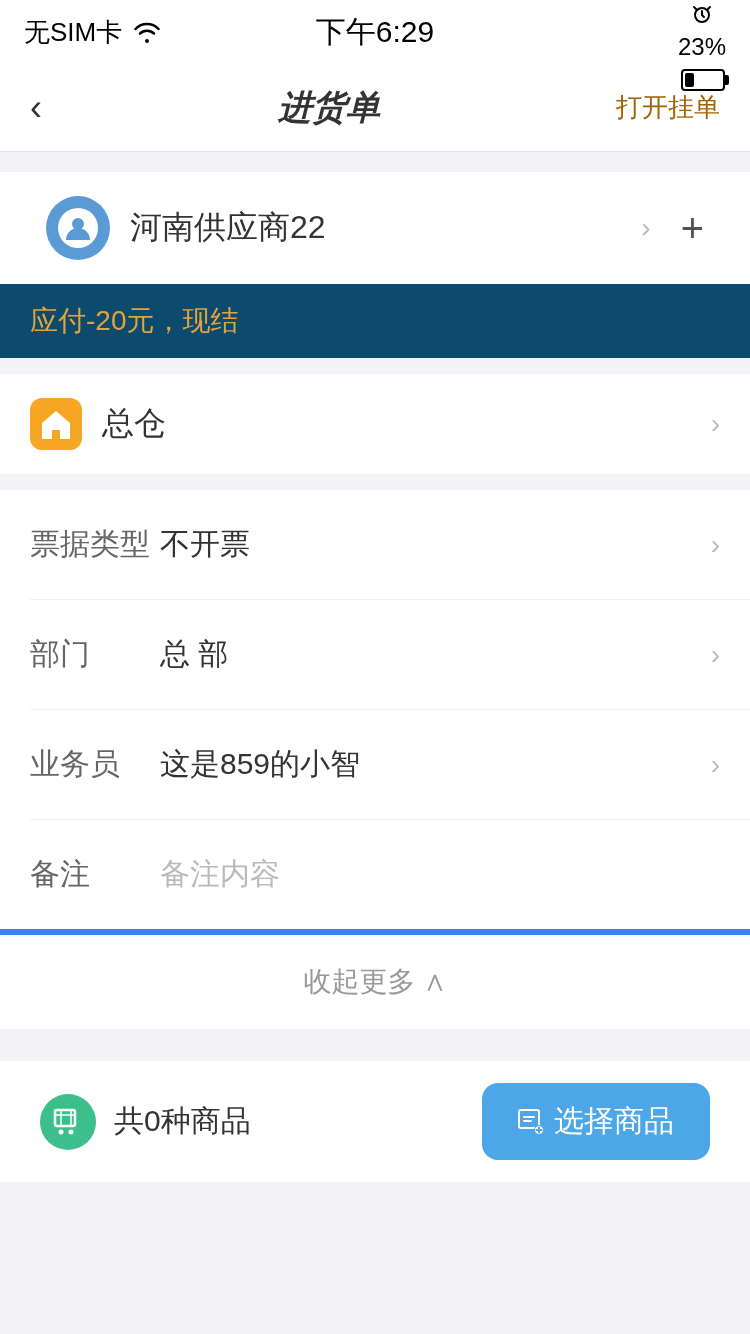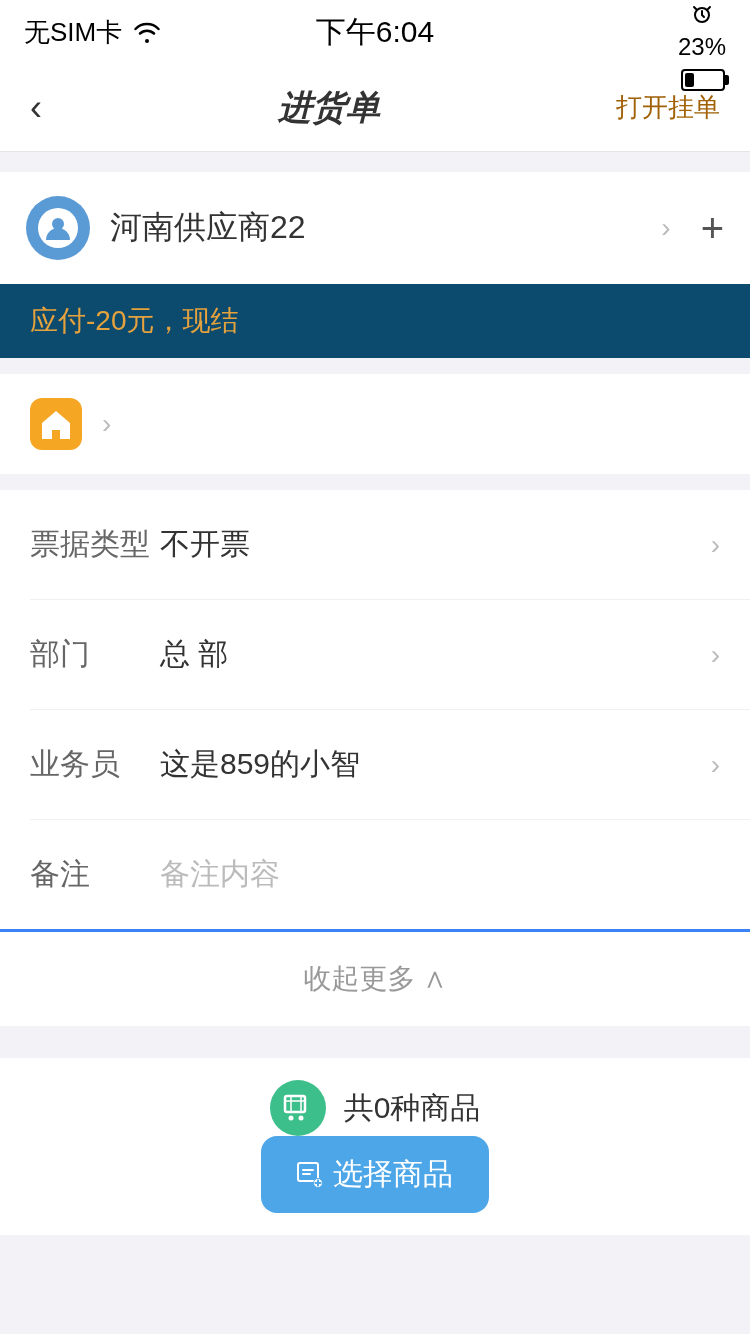--- a/index.html
+++ b/index.html
@@ -117,21 +117,21 @@
     
     .card {
       background: #fff;
       margin: 0;
     }
 
     
     .supplier-row {
       display: flex;
       align-items: center;
-      padding: 24px 26px;
+      padding: 24px 46px;
       background: #fff;
       justify-content: center;
     }
     .supplier-avatar {
       width: 64px;
       height: 64px;
       border-radius: 50%;
       background: #5b9bd5;
       display: flex;
       align-items: center;
@@ -234,37 +234,35 @@
       color: #bbb;
     }
 
     
     .collapse-row {
       background: #fff;
       display: flex;
       align-items: center;
       justify-content: center;
       padding: 28px 30px;
-      border-top: 3px solid #3b82f6;
+      border-top: 6px solid #3b82f6;
     }
     .collapse-text {
       font-size: 28px;
       color: #999;
       cursor: pointer;
     }
 
     
     .bottom-section {
       display: flex;
-      align-items: center;
       justify-content: space-between;
-      padding: 22px 16px;
+      padding: 22px 40px;
       background: #fff;
       margin-top: 16px;
-      flex-direction: column;
     }
     .product-count-left {
       display: flex;
       align-items: center;
       gap: 18px;
     }
     .cart-icon-wrap {
       width: 56px;
       height: 56px;
       border-radius: 50%;
@@ -302,21 +300,21 @@
 
   <div class="status-bar">
     <div class="status-bar-left">
       <span>无SIM卡</span>
       <svg class="wifi-icon" viewBox="0 0 30 22" fill="none">
         <path d="M15 18a2 2 0 1 1 0 4 2 2 0 0 1 0-4z" fill="#000"></path>
         <path d="M8 12.5a10 10 0 0 1 14 0" stroke="#000" stroke-width="2.5" fill="none" stroke-linecap="round"></path>
         <path d="M3.5 8a16 16 0 0 1 23 0" stroke="#000" stroke-width="2.5" fill="none" stroke-linecap="round"></path>
       </svg>
     </div>
-    <div class="status-bar-center">下午6:04</div>
+    <div class="status-bar-center">下午6:29</div>
     <div class="status-bar-right">
 
       <svg width="18" height="22" viewBox="0 0 18 22" fill="none">
         <path d="M9 1C5.686 1 3 3.686 3 7c0 4.5 6 13 6 13s6-8.5 6-13c0-3.314-2.686-6-6-6z" fill="#000"></path>
       </svg>
 
       <svg width="20" height="22" viewBox="0 0 20 22" fill="none">
         <circle cx="10" cy="12" r="7" stroke="#000" stroke-width="2" fill="none"></circle>
         <path d="M10 8v4l2 2" stroke="#000" stroke-width="2" stroke-linecap="round"></path>
         <path d="M2 4l3 3M18 4l-3 3" stroke="#000" stroke-width="2" stroke-linecap="round"></path>
@@ -360,20 +358,21 @@
 
   <div class="section-divider"></div>
 
   <div class="card">
     <div class="warehouse-row">
       <div class="warehouse-icon">
         <svg width="32" height="30" viewBox="0 0 32 30" fill="none">
           <path d="M2 14L16 2l14 12v16H20v-9h-8v9H2V14z" fill="#fff"></path>
         </svg>
       </div>
+      <span class="warehouse-name">总仓</span>
       <span class="chevron">›</span>
     </div>
   </div>
 
   <div class="section-divider"></div>
 
   <div class="card">
 
     <div class="form-row">
       <span class="form-label">票据类型</span>

